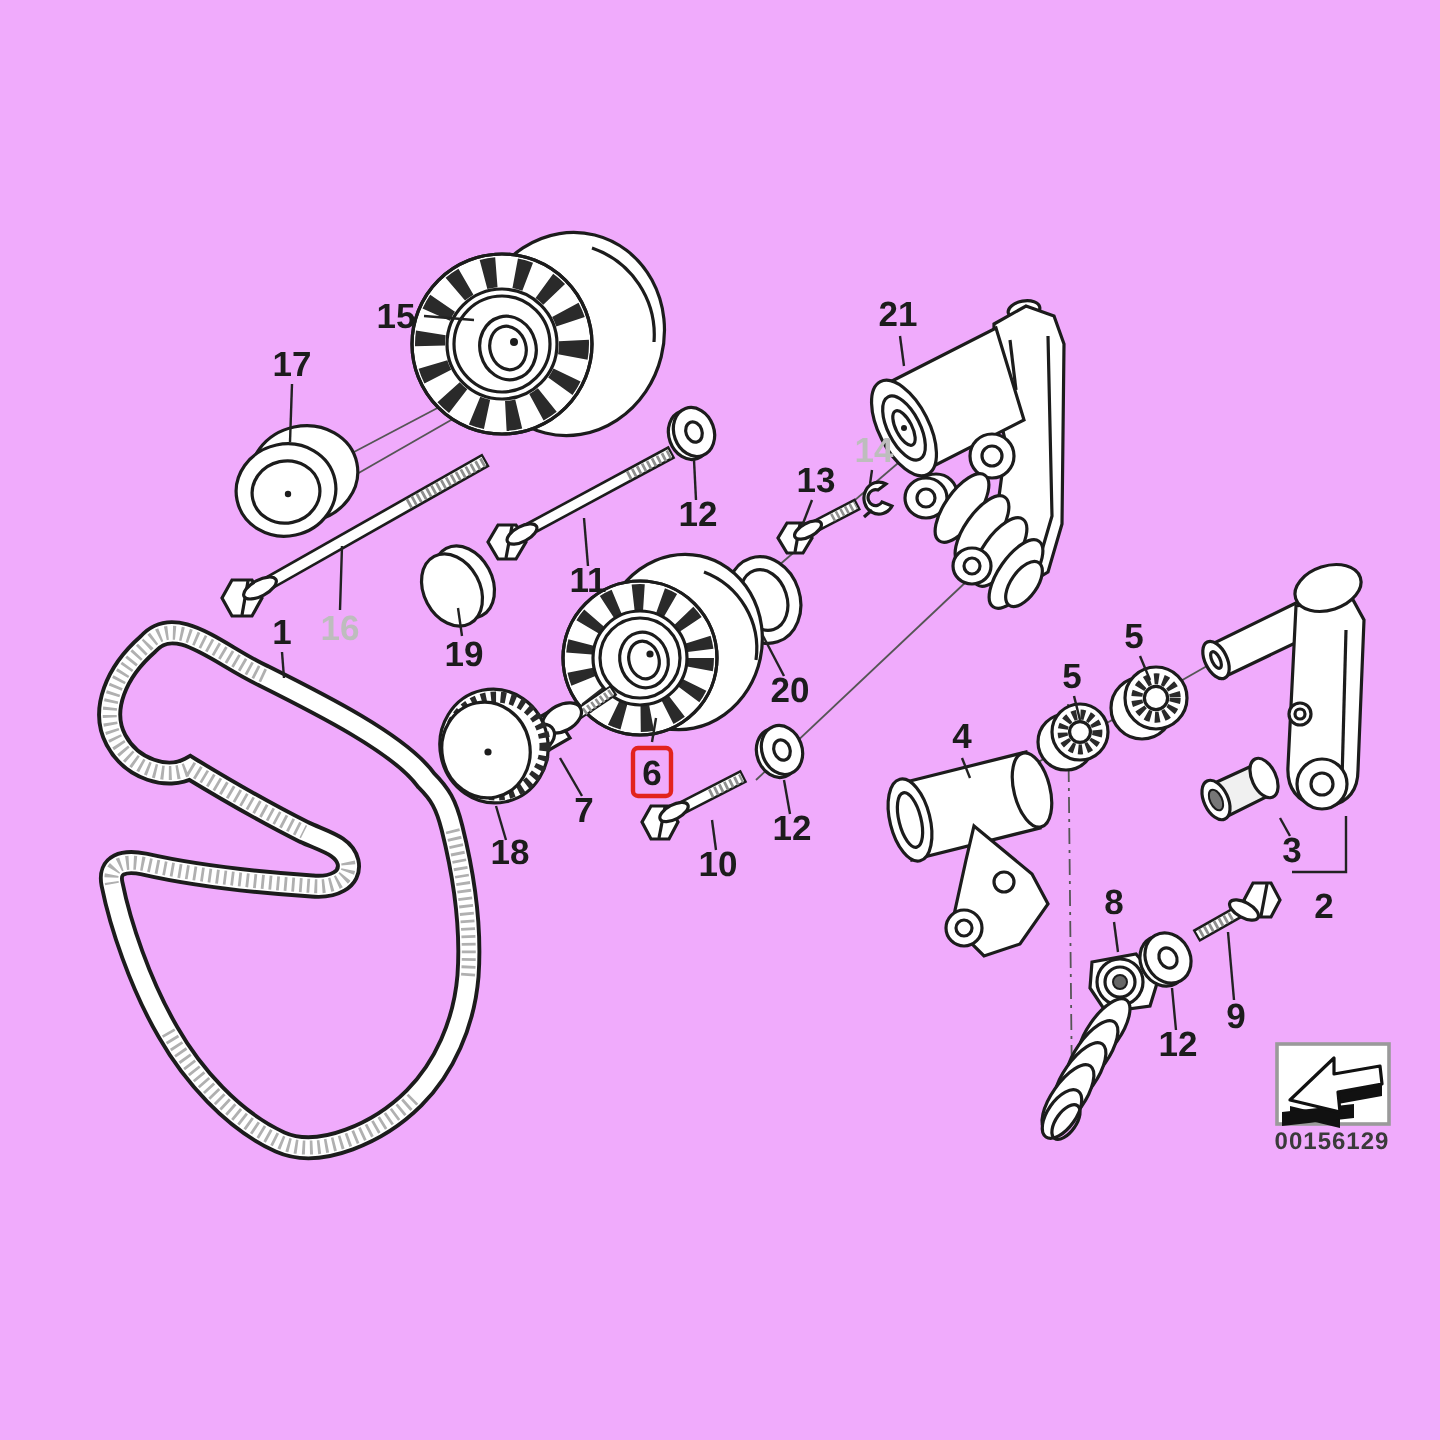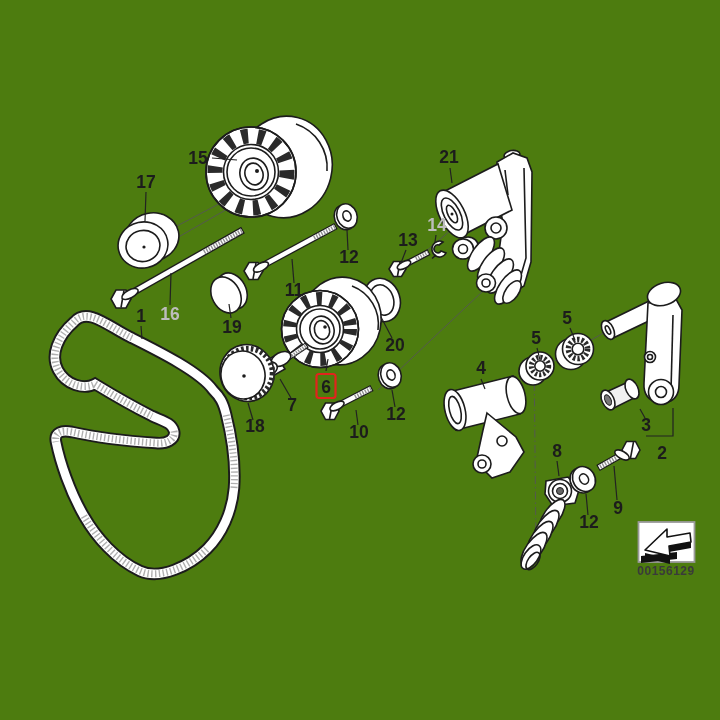--- a/index.html
+++ b/index.html
@@ -1,17 +1,17 @@
 <!DOCTYPE html>
 <html><head>
 <meta charset="utf-8">
 <style>
   html,body{margin:0;padding:0;background:#ffffff;}
   body{width:720px;height:720px;overflow:hidden;font-family:"Liberation Sans",sans-serif;}
-  .stage{position:relative;width:720px;height:720px;background:#4d7c0f;}
+  .stage{position:relative;width:720px;height:720px;background:#f0abfc;}
   svg{display:block;}
   .lbl{font-family:"Liberation Sans",sans-serif;font-size:17.5px;font-weight:bold;fill:#1c1c1c;}
   .lbl-muted{fill:#bdbdbd;}
   .code-text{font-family:"Liberation Sans",sans-serif;font-size:12px;font-weight:bold;fill:#3a3a3a;letter-spacing:.5px;}
   .ln{stroke:#1c1c1c;stroke-width:1.6;fill:#fff;}
   .lnf{stroke:#1c1c1c;stroke-width:1.6;fill:none;}
   .leader{stroke:#222;stroke-width:1.2;fill:none;}
   .axis{stroke:#555;stroke-width:0.9;fill:none;}
 </style>
 </head>

